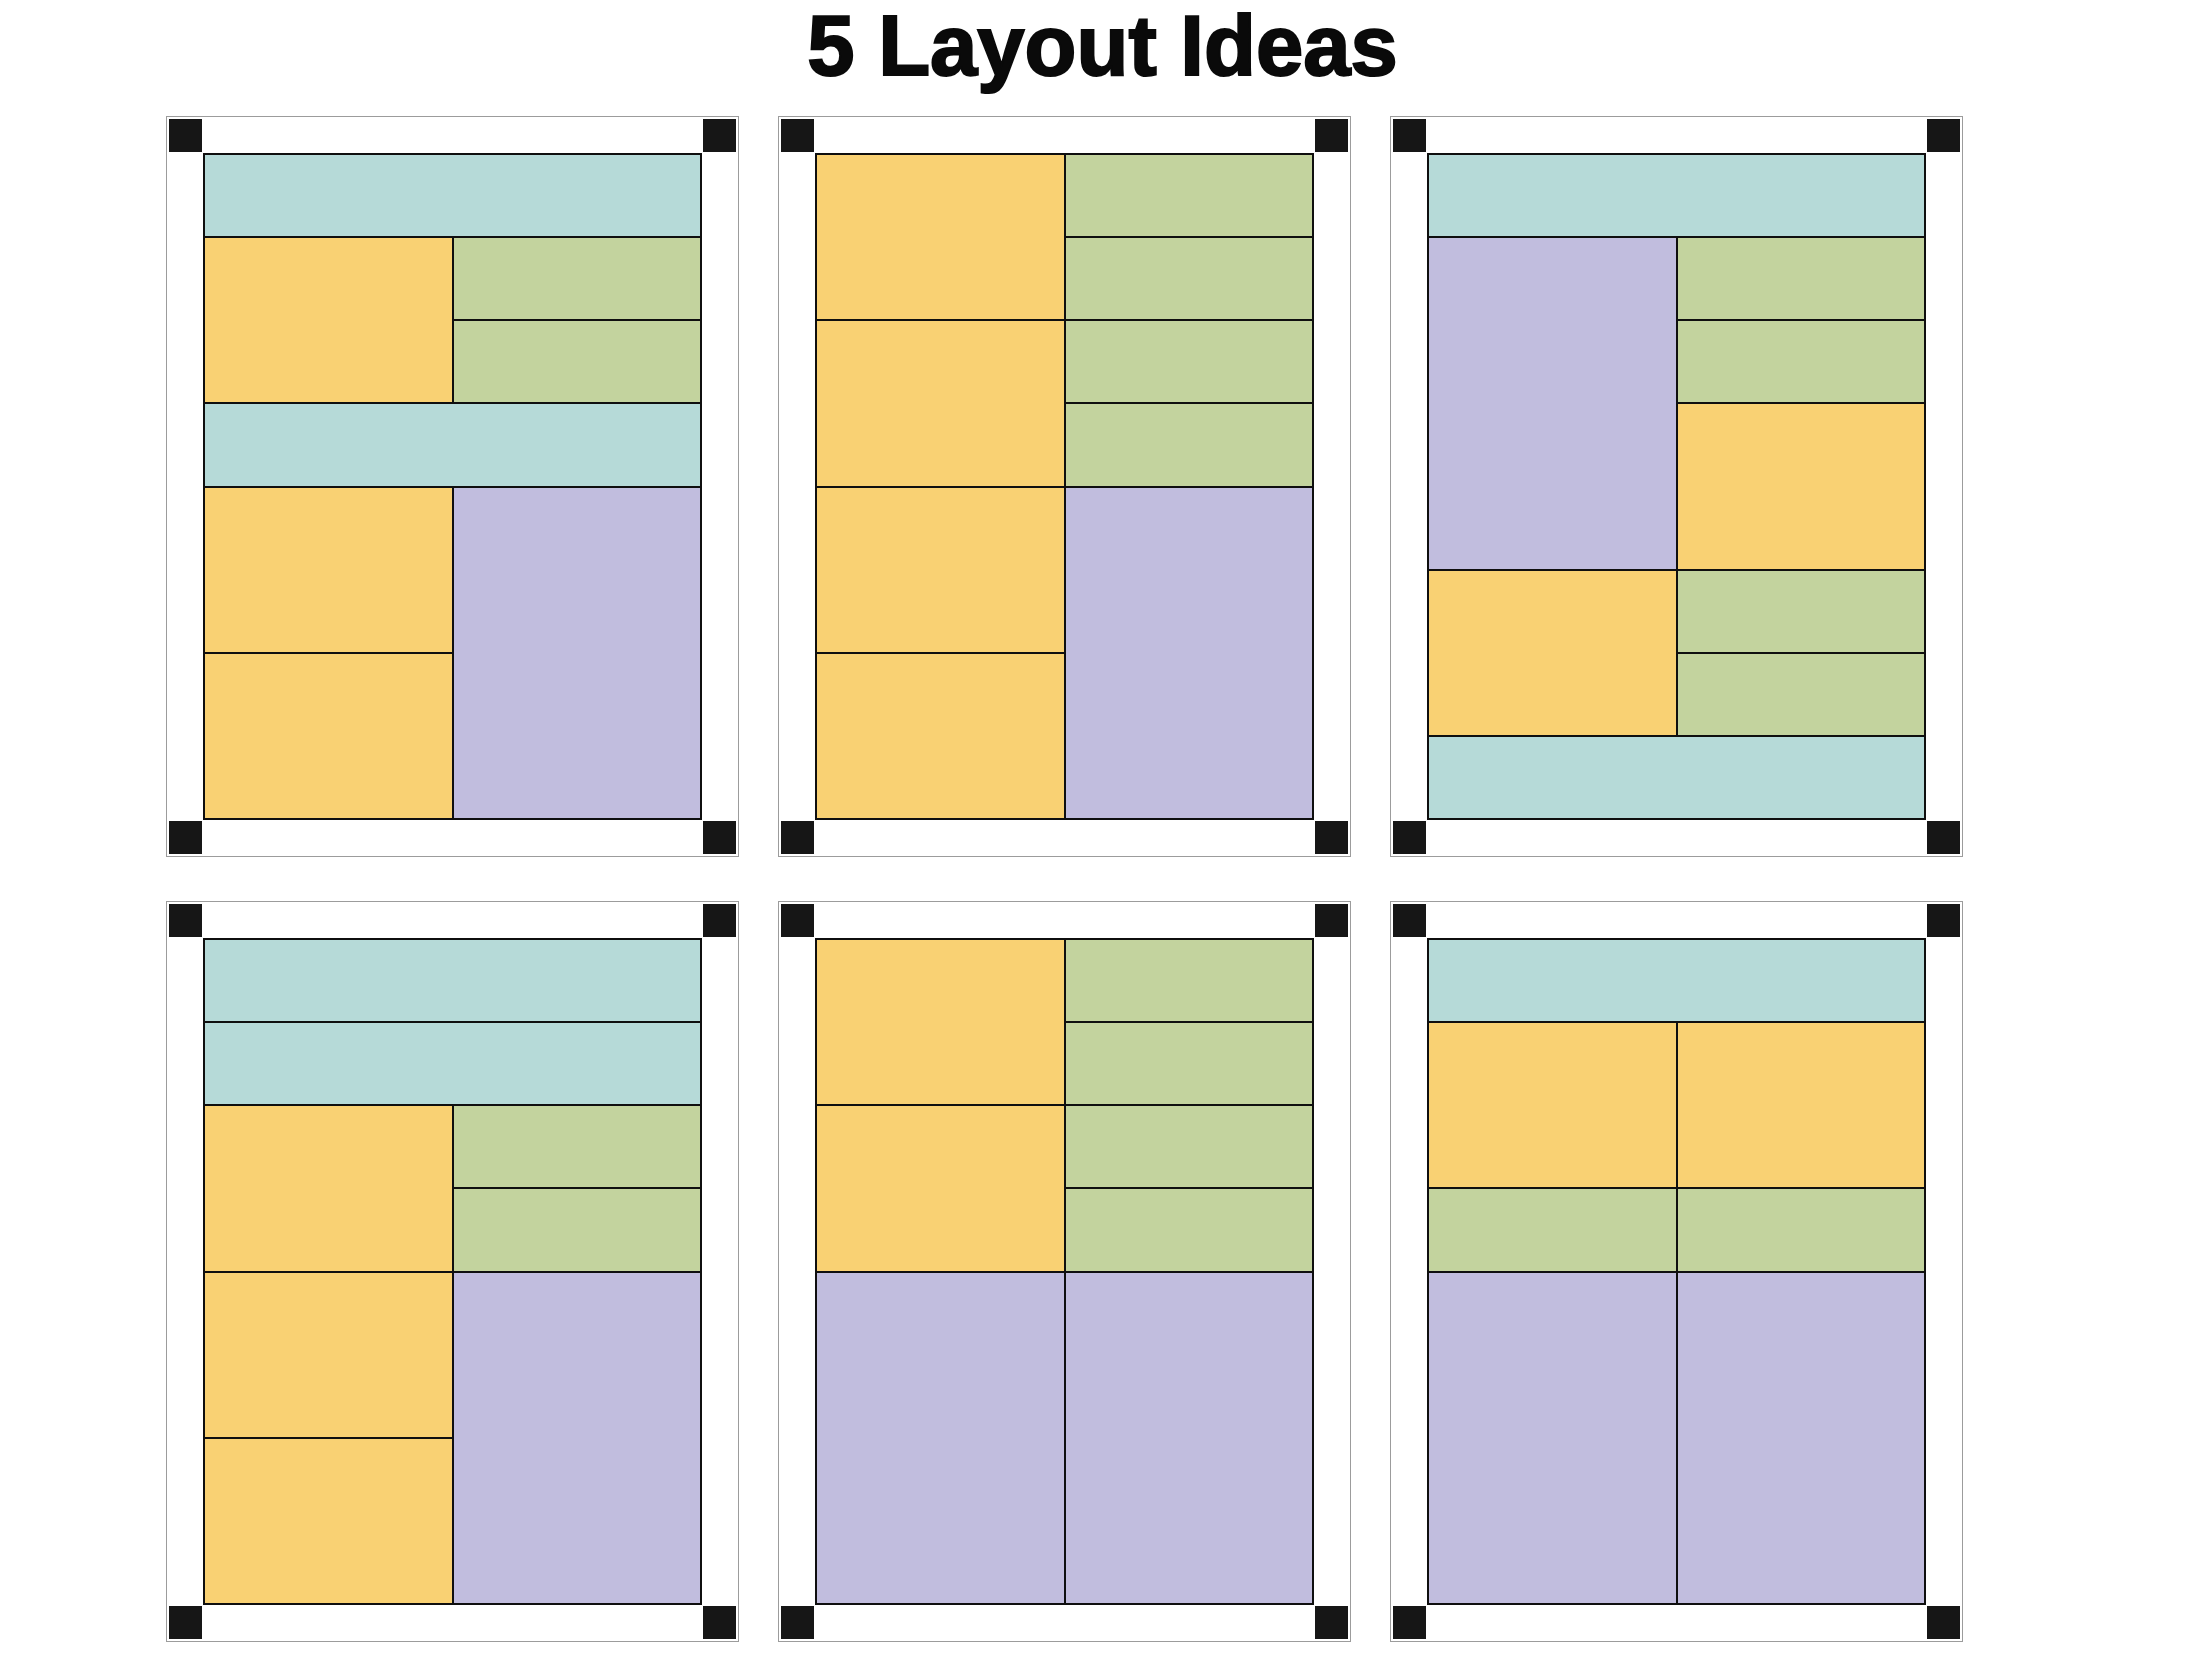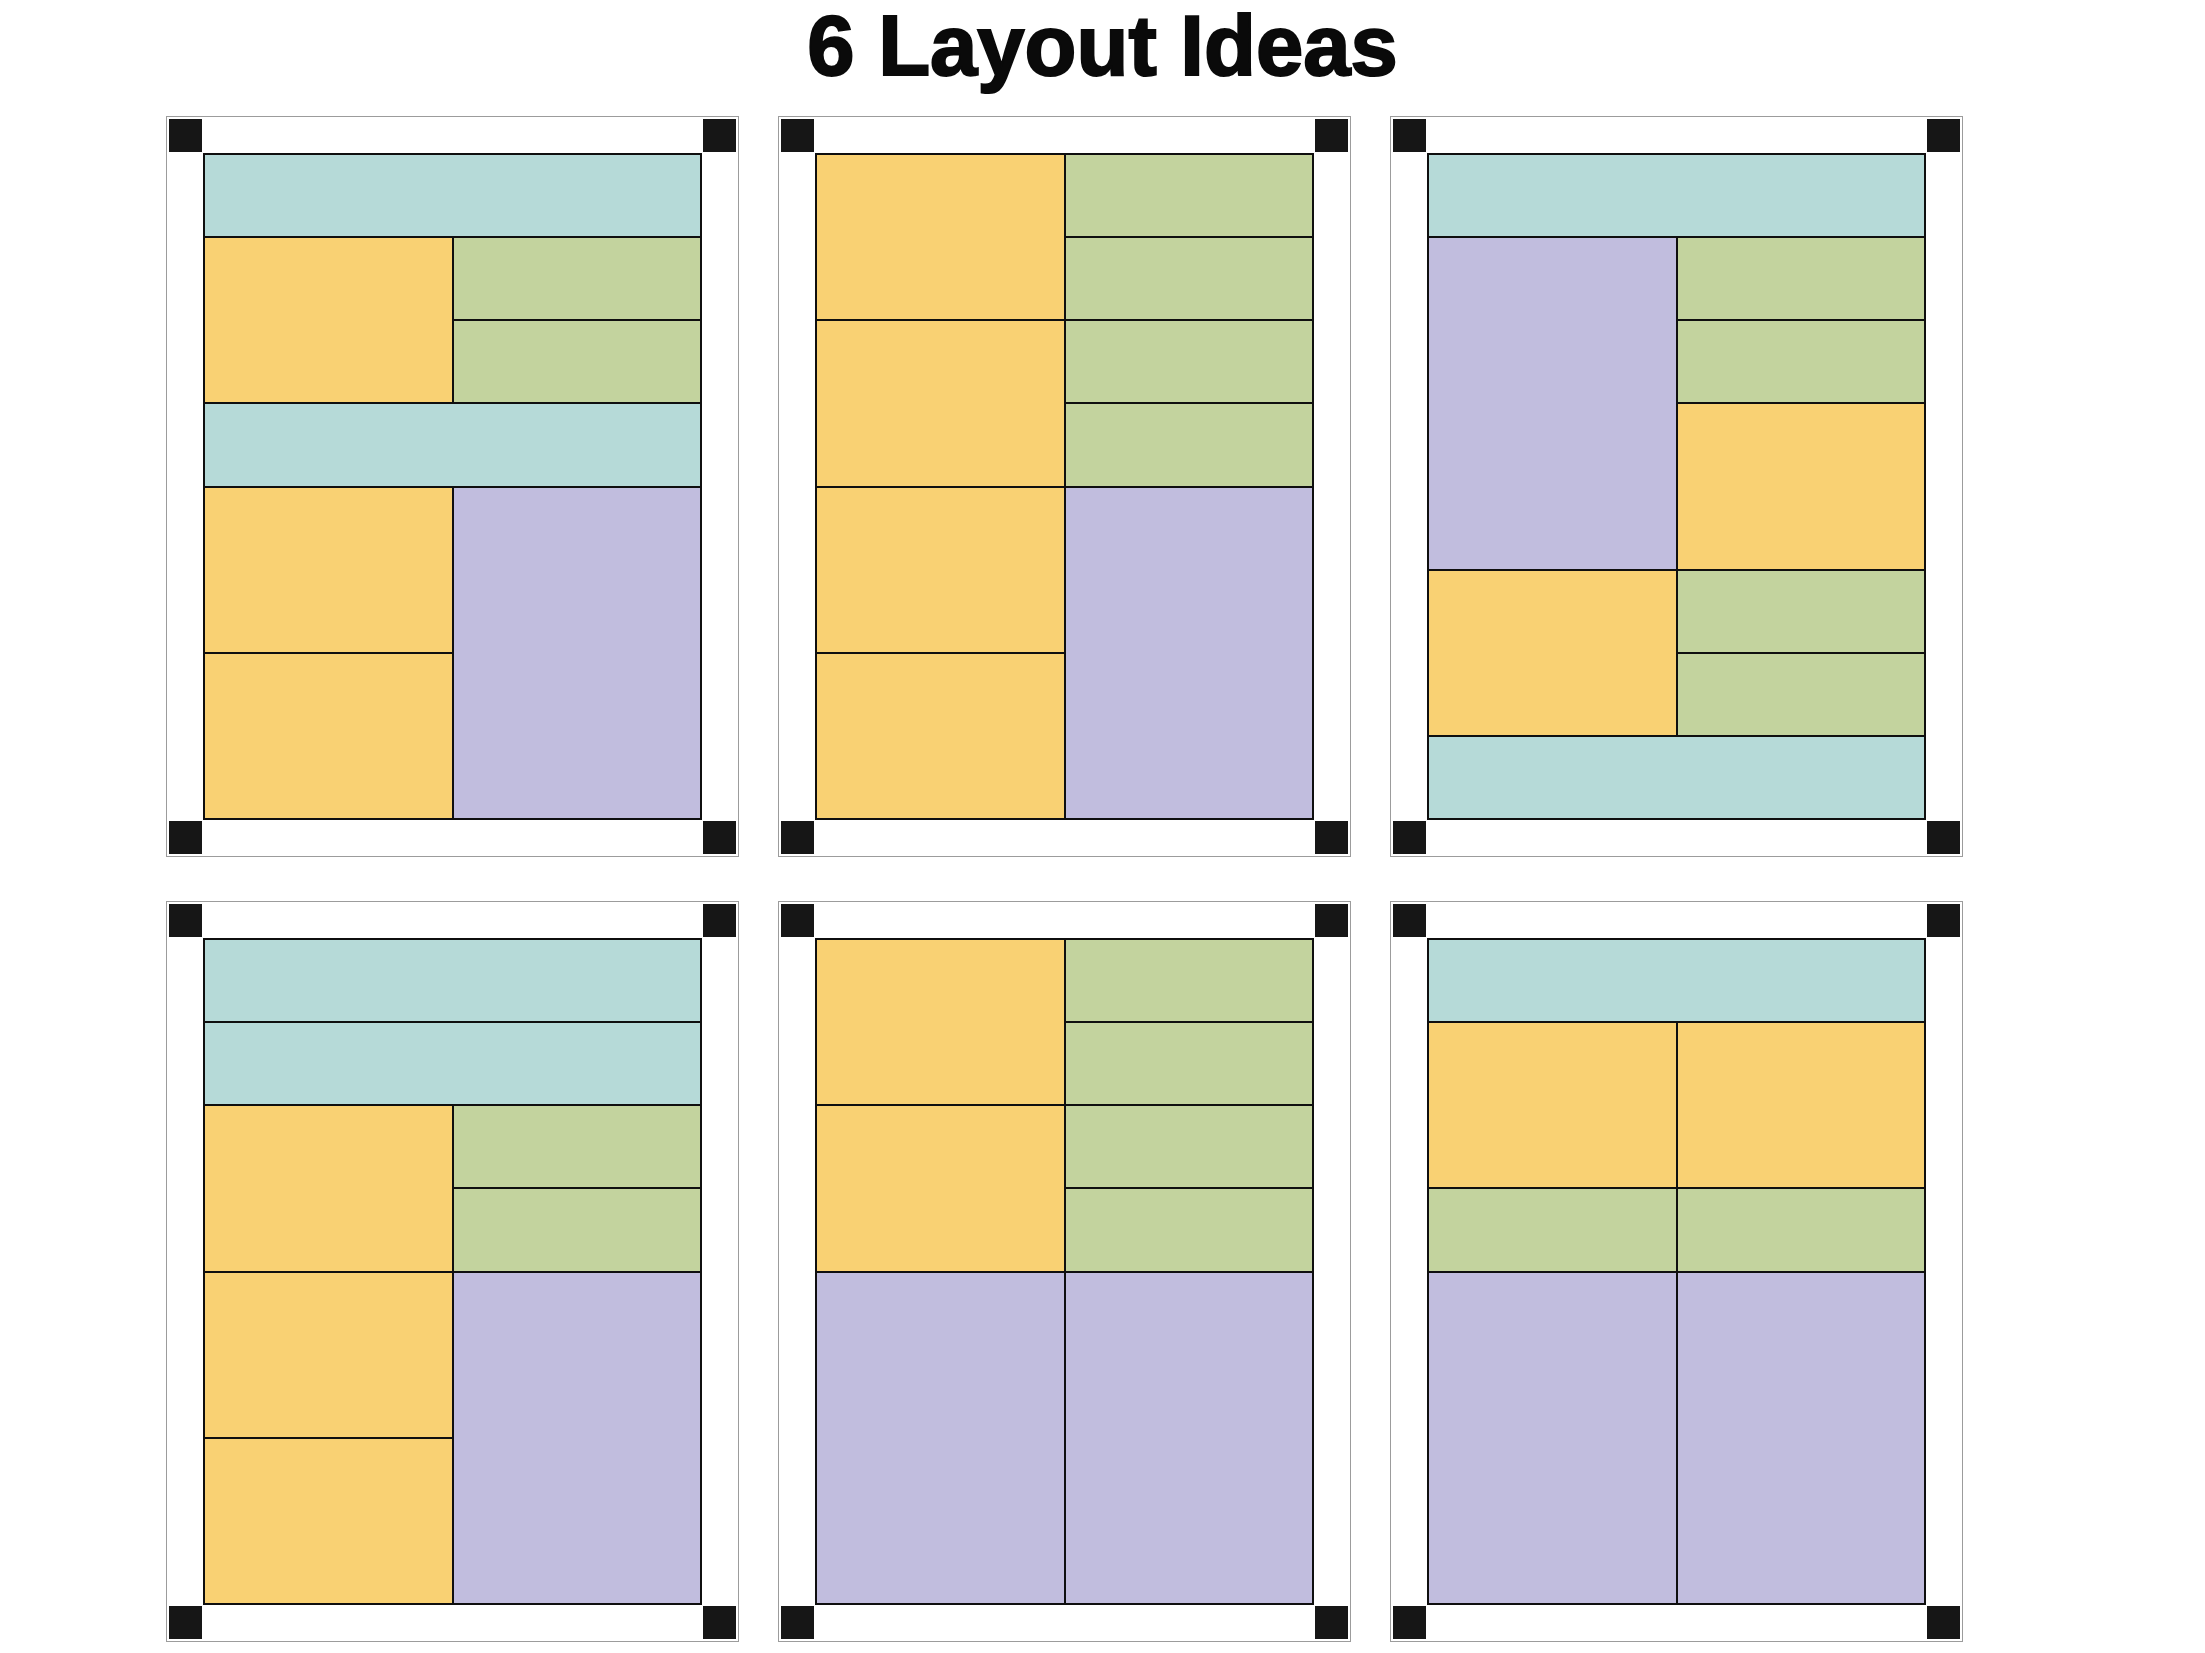--- a/index.html
+++ b/index.html
@@ -60,21 +60,21 @@
     border: 1.6px solid #0f0f0f;
   }
   .block {
     border: 1.6px solid #0f0f0f;
     box-sizing: border-box;
   }
 </style>
 </head>
 <body>
 
-<h1 class="title">6 Layout Ideas</h1>
+<h1 class="title">5 Layout Ideas</h1>
 <div class="panels" id="panels">
     <div class="panel">
       <div class="marker tl" style="background: rgb(22, 22, 22);"></div>
       <div class="marker tr" style="background: rgb(22, 22, 22);"></div>
       <div class="marker bl" style="background: rgb(22, 22, 22);"></div>
       <div class="marker br" style="background: rgb(22, 22, 22);"></div>
       <div class="content" style="border-color: rgb(15, 15, 15);">
         <div class="block" style="background: rgb(182, 218, 216); border-color: rgb(15, 15, 15); grid-area: 1 / 1 / span 1 / 3;"></div>
         <div class="block" style="background: rgb(249, 209, 115); border-color: rgb(15, 15, 15); grid-area: 2 / 1 / span 2 / 2;"></div>
         <div class="block" style="background: rgb(195, 211, 158); border-color: rgb(15, 15, 15); grid-area: 2 / 2 / span 1 / 3;"></div>

